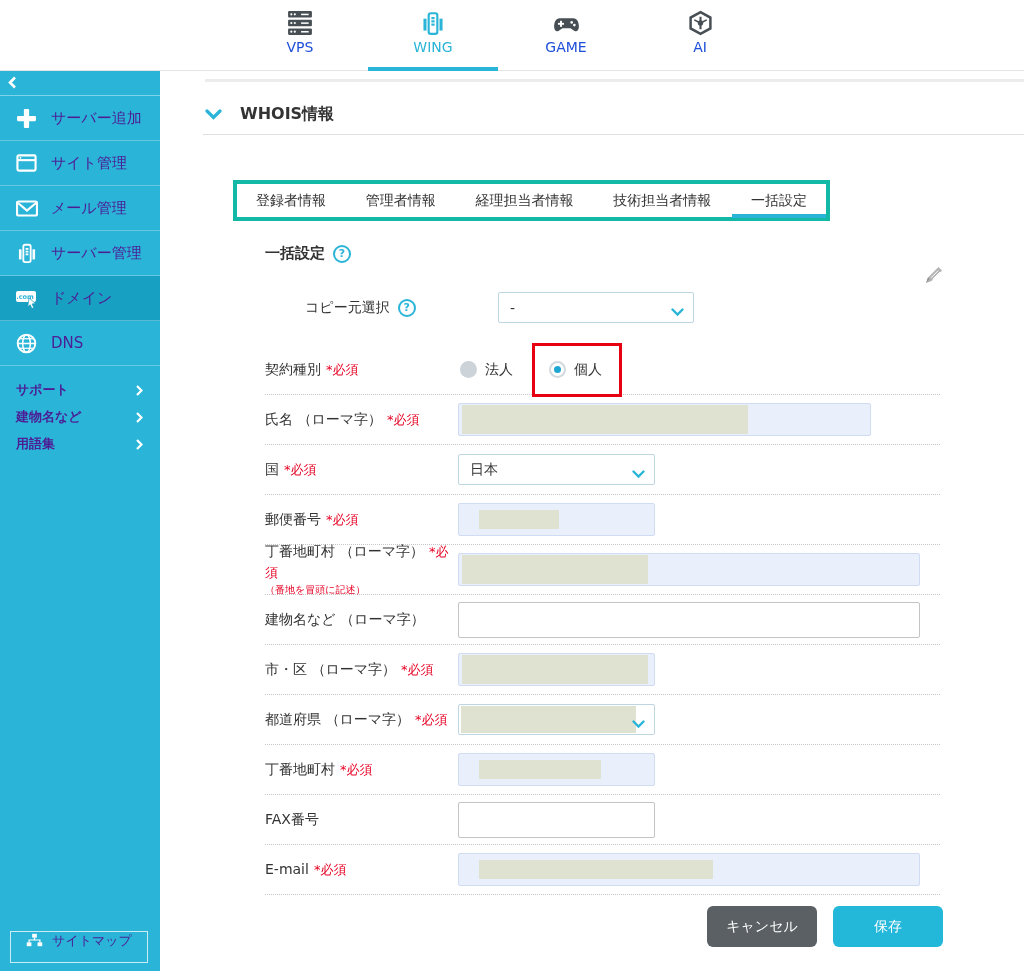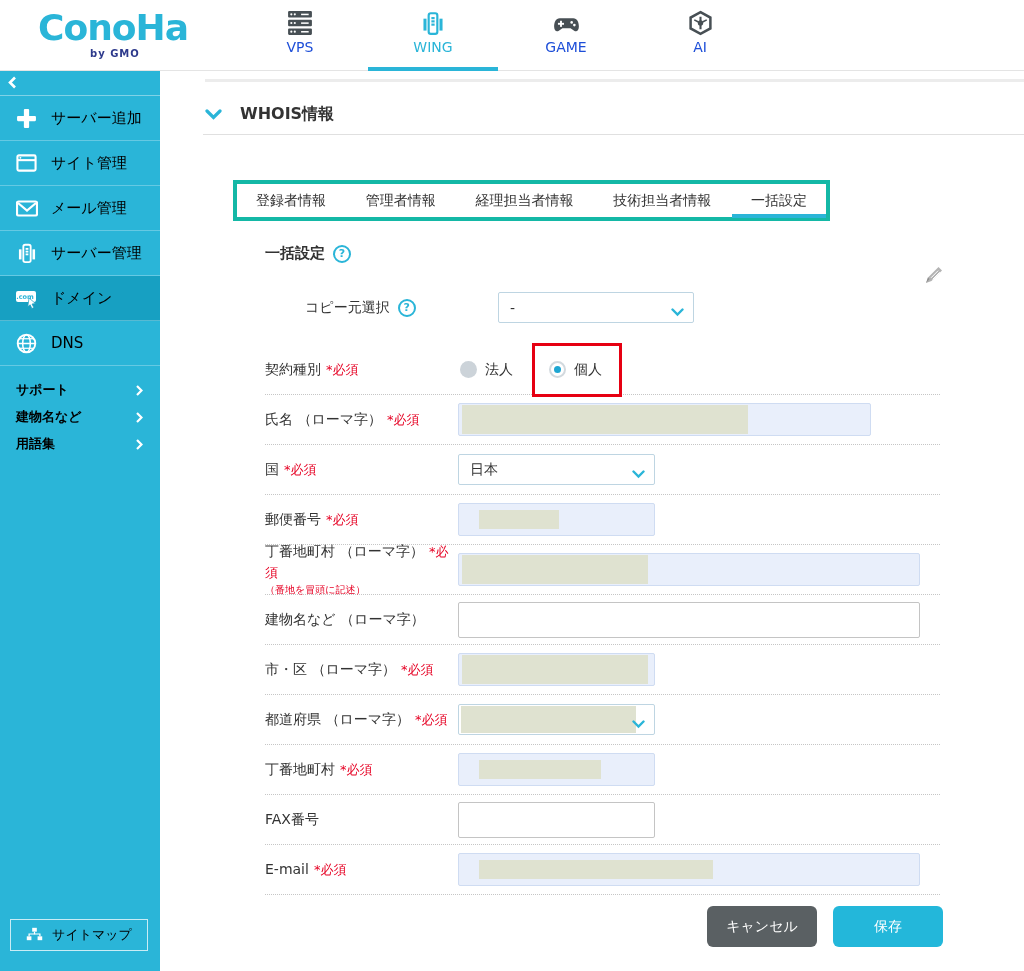--- a/index.html
+++ b/index.html
@@ -11,29 +11,29 @@
   .logo { position:absolute; left:38px; top:8px; width:150px; height:56px; cursor:pointer; }
   .logo-text { font-size:36px; font-weight:800; color:#2ab5d8; letter-spacing:-1px; line-height:40px; }
   .logo-sub { position:absolute; left:52px; top:40px; font-size:10px; font-weight:bold; color:#2e3a8c; letter-spacing:1px; }
   .htab { position:absolute; top:6px; width:86px; text-align:center; cursor:pointer; }
   .htab .hicon { height:30px; display:flex; align-items:flex-end; justify-content:center; }
   .htab .hlabel { margin-top:3px; font-size:14px; color:#1d4ed8; }
   .htab.active .hlabel { color:#2ab5d8; }
   .wing-underline { position:absolute; left:368px; top:67px; width:130px; height:4px; background:#2ab5d8; }
 
   
-  .sidebar { position:absolute; left:0; top:71px; width:160px; height:900px; background:#2ab5d8; color:#000000; }
+  .sidebar { position:absolute; left:0; top:71px; width:160px; height:900px; background:#2ab5d8; color:#4c1d95; }
   .collapse-row { height:25px; display:flex; align-items:center; padding-left:8px; border-bottom:1px solid rgba(255,255,255,.4); cursor:pointer; }
   .s-item { height:45px; display:flex; align-items:center; padding-left:13px; border-bottom:1px solid rgba(255,255,255,.28); font-size:15px; cursor:pointer; }
   .s-item.active { background:#17a0c2; }
   .s-icon { width:27px; display:flex; justify-content:center; align-items:center; margin-right:11px; flex-shrink:0; }
   .s-links { margin-top:10px; }
   .s-link { position:relative; height:27px; display:flex; align-items:center; padding-left:16px; font-size:13px; font-weight:bold; cursor:pointer; }
   .s-link .chev-r { position:absolute; right:17px; top:8px; }
-  .sitemap-btn { position:absolute; left:10px; bottom:20px; width:138px; height:32px; border:1px solid rgba(255,255,255,.75); display:flex; align-items:center; justify-content:center; gap:9px; font-size:13px; cursor:pointer; }
+  .sitemap-btn { position:absolute; left:10px; bottom:8px; width:138px; height:32px; border:1px solid rgba(255,255,255,.75); display:flex; justify-content:center; gap:9px; font-size:13px; cursor:pointer; }
 
   
   .main { position:absolute; left:160px; top:71px; width:864px; height:900px; background:#fff; }
   .top-line { position:absolute; left:45px; right:0; top:8px; height:3px; background:#ececec; }
   .whois-row { position:absolute; left:45px; top:33px; display:flex; align-items:center; }
   .whois-chev { margin-right:18px; cursor:pointer; display:flex; }
   .whois-title { font-size:16px; font-weight:bold; color:#333; }
   .whois-divider { position:absolute; left:43px; right:0; top:63px; height:1px; background:#e0e0e0; }
 
   .tabbar { position:absolute; left:73px; top:109px; width:597px; height:41px; border:4px solid #14b8a6; background:#fff; display:flex; justify-content:space-between; }
@@ -84,24 +84,20 @@
   .btn { width:110px; height:41px; border:none; border-radius:6px; color:#fff; font-size:14px; font-family:inherit; cursor:pointer; display:flex; align-items:center; justify-content:center; }
   .btn.gray { background:#5a6063; }
   .btn.teal { background:#23b7da; }
 </style>
 </head>
 <body>
 
 <div class="page">
 
   <div class="header">
-    <div class="logo">
-      <div class="logo-text">ConoHa</div>
-      <div class="logo-sub">by GMO</div>
-    </div>
 
     <div class="htab" style="left:257px;">
       <div class="hicon">
         <svg width="26" height="26" viewBox="0 0 24 24">
             <g fill="#474f54">
               <rect x="1" y="1" width="22" height="6" rx="1"></rect>
               <rect x="1" y="9" width="22" height="6" rx="1"></rect>
               <rect x="1" y="17" width="22" height="6" rx="1"></rect>
             </g>
             <g fill="#fff">

